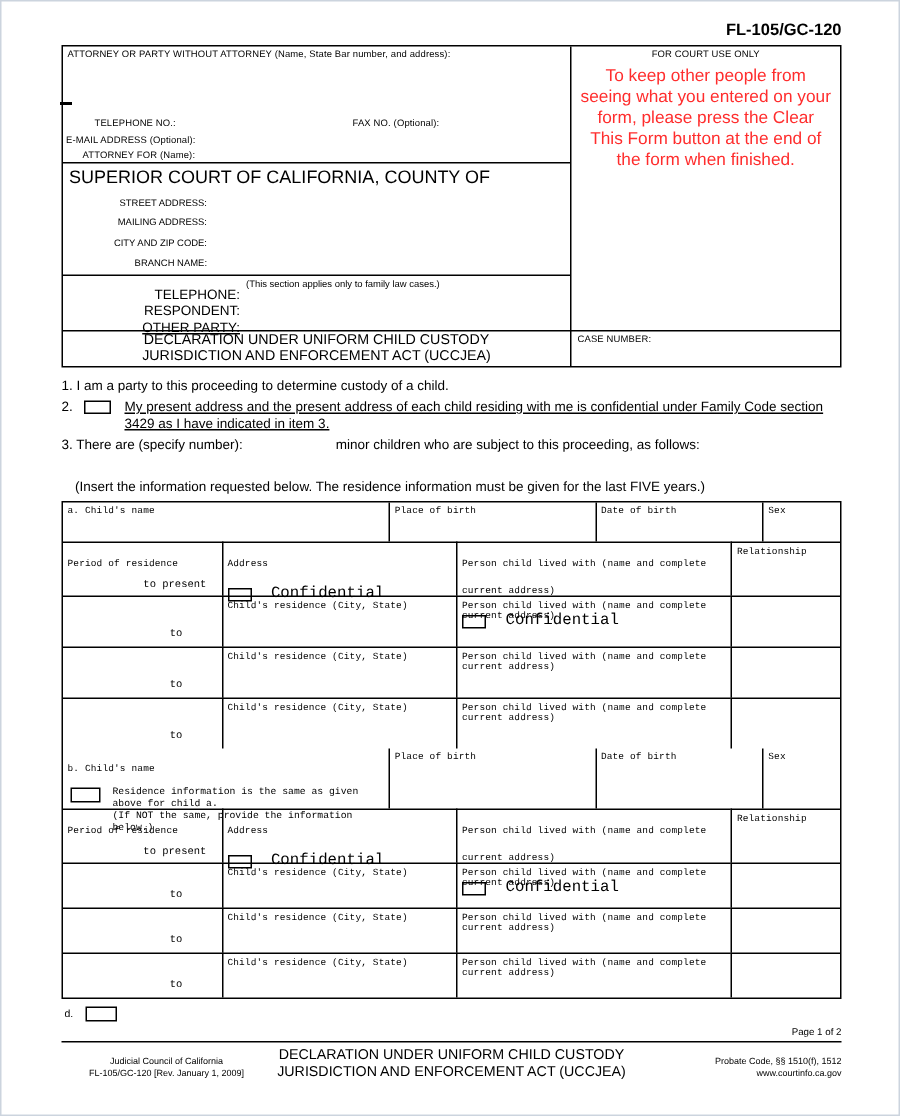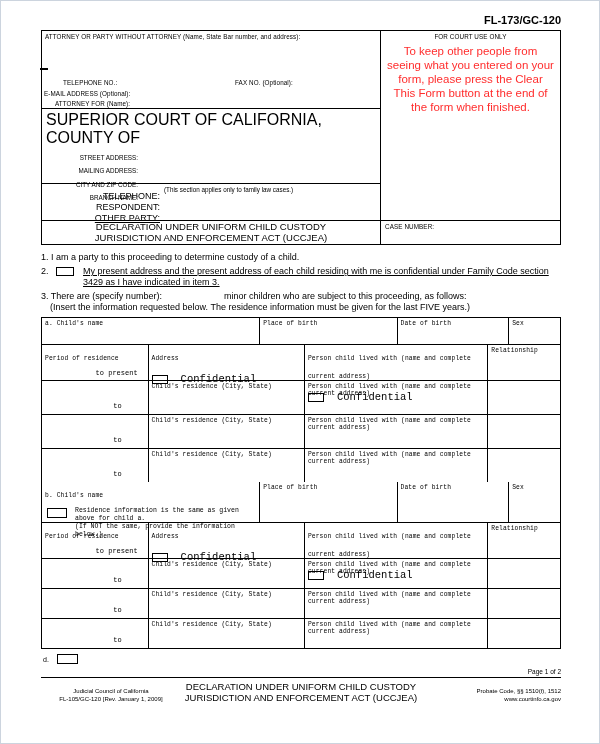--- a/index.html
+++ b/index.html
@@ -12,21 +12,21 @@
   
   .header-box{margin-top:4px;border:1.5px solid #000;display:grid;
               grid-template-columns:338px 1fr;}
   .hcell{box-sizing:border-box;position:relative;}
   .lbl{font-size:6.3px;letter-spacing:0.1px;}
   .attorney{grid-column:1;grid-row:1;height:77px;padding:2px 3px;}
   .dash{position:absolute;left:-2px;top:37px;width:8px;height:2px;background:#000;}
   .courtuse{grid-column:2;grid-row:1/4;border-left:1.5px solid #000;text-align:center;padding:2px 6px;}
   .notice{margin-top:4px;color:#ff2d2d;font-size:11.5px;line-height:14px;}
   .courtbox{grid-column:1;grid-row:2;height:75px;border-top:1.5px solid #000;padding:2px 4px;}
-  .court-title{font-size:16px;}
+  .court-title{font-size:12px;}
   .court-lbl{display:block;width:92px;text-align:right;font-size:6.3px;margin-top:6.5px;}
   .petbox{grid-column:1;grid-row:3;height:37px;border-top:1.5px solid #000;}
   .fam-note{position:absolute;top:2px;left:122px;font-size:6.3px;}
   .party{position:absolute;left:0;width:118px;text-align:right;font-size:9px;}
   .guardbox{grid-column:1;grid-row:4;height:28px;border-top:1.5px solid #000;}
   .guard-note{position:absolute;top:2px;left:82px;font-size:6.3px;}
   .guard-lbl{position:absolute;top:12px;left:2px;font-size:7.5px;}
   .minor{position:absolute;top:15px;left:308px;font-size:7.5px;}
   .casenum{grid-column:2;grid-row:4/6;border-left:1.5px solid #000;border-top:1.5px solid #000;padding:2px 4px;}
   .titlebox{grid-column:1;grid-row:5;height:24px;border-top:1.5px solid #000;text-align:center;
@@ -34,21 +34,21 @@
 
   
   .item1{margin-top:7px;font-size:9px;}
   .item2{display:flex;margin-top:4px;font-size:9px;line-height:11px;}
   .item2 .num{width:13px;}
   .cb{display:inline-block;box-sizing:border-box;border:1px solid #000;background:#fff;
       width:18px;height:9px;flex:none;}
   .item2 .cb{margin:1px 9px 0 2px;}
   .item3{margin-top:3px;font-size:9px;}
   .item3 .gap{display:inline-block;width:62px;}
-  .item3-note{margin-left:9px;margin-top:1px;font-size:9px;}
+  .item3-note{margin-left:9px;margin-top:18px;font-size:9px;}
 
   
   .tbl{margin-top:5px;border:1.5px solid #000;box-sizing:border-box;width:520px;}
   .trow{display:flex;box-sizing:border-box;font-family:Liberation Mono, monospace;}
   .tc{box-sizing:border-box;border-left:1px solid #000;padding:2px 3px;position:relative;}
   .tc:first-child{border-left:none;}
   .bt{border-top:1.5px solid #000;}
   .h-name{width:218px;} .h-place{width:138px;} .h-date{width:112px;} .h-sex{width:52px;}
   .c-period{width:106px;} .c-addr{width:157px;} .c-person{width:184px;} .c-rel{width:73px;}
   .rowhead{height:26px;}
@@ -77,21 +77,21 @@
   .f-left{width:140px;text-align:center;font-size:6px;line-height:8px;padding-top:6px;}
   .f-center{flex:1;text-align:center;font-size:9.5px;line-height:11px;}
   .f-right{width:140px;text-align:right;font-size:6px;line-height:8px;padding-top:6px;}
 </style>
 </head>
 <body>
 
 <div class="sheet">
 <div class="content">
 
-  <div class="form-number">FL-173/GC-120</div>
+  <div class="form-number">FL-105/GC-120</div>
 
   <div class="header-box">
 
     <div class="hcell attorney">
       <div class="lbl">ATTORNEY OR PARTY WITHOUT ATTORNEY (Name, State Bar number, and address):</div>
       <div class="dash"></div>
       <div class="lbl" style="position:absolute;top:48px;left:21px;">TELEPHONE NO.:</div>
       <div class="lbl" style="position:absolute;top:48px;left:193px;">FAX NO. (Optional):</div>
       <div class="lbl" style="position:absolute;top:59px;left:2px;">E-MAIL ADDRESS (Optional):</div>
       <div class="lbl" style="position:absolute;top:69px;left:13px;">ATTORNEY FOR (Name):</div>

